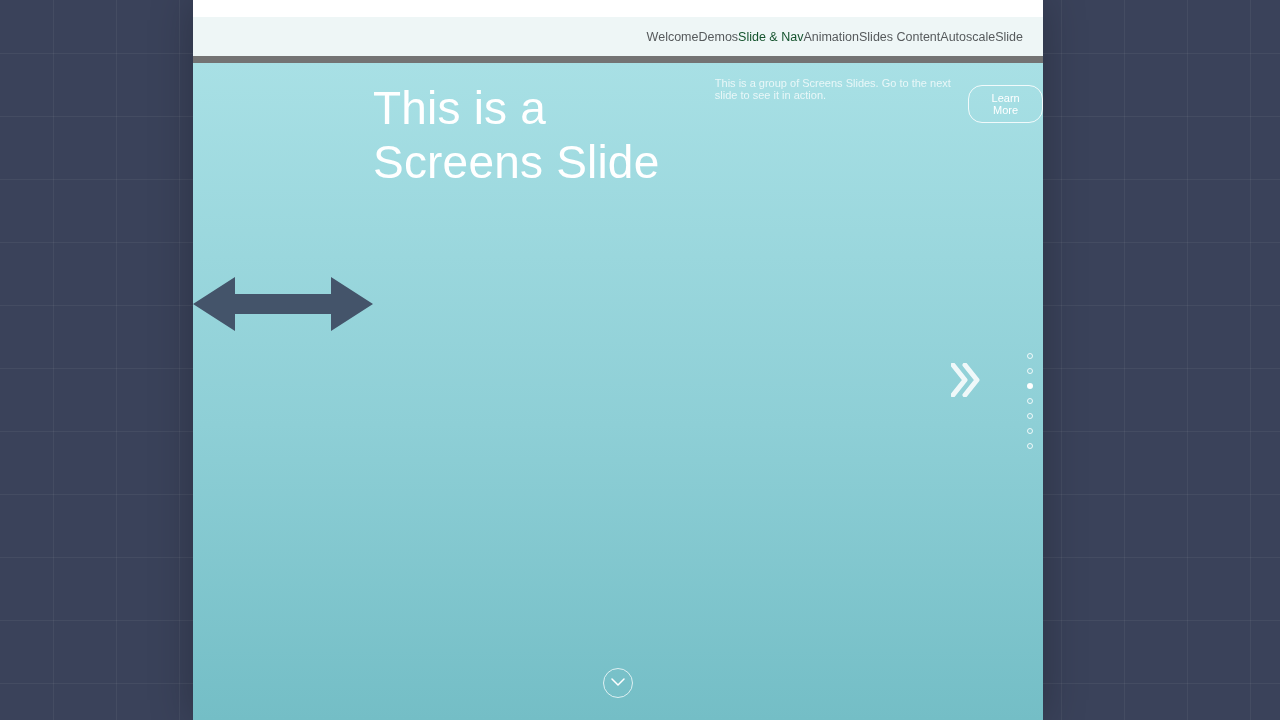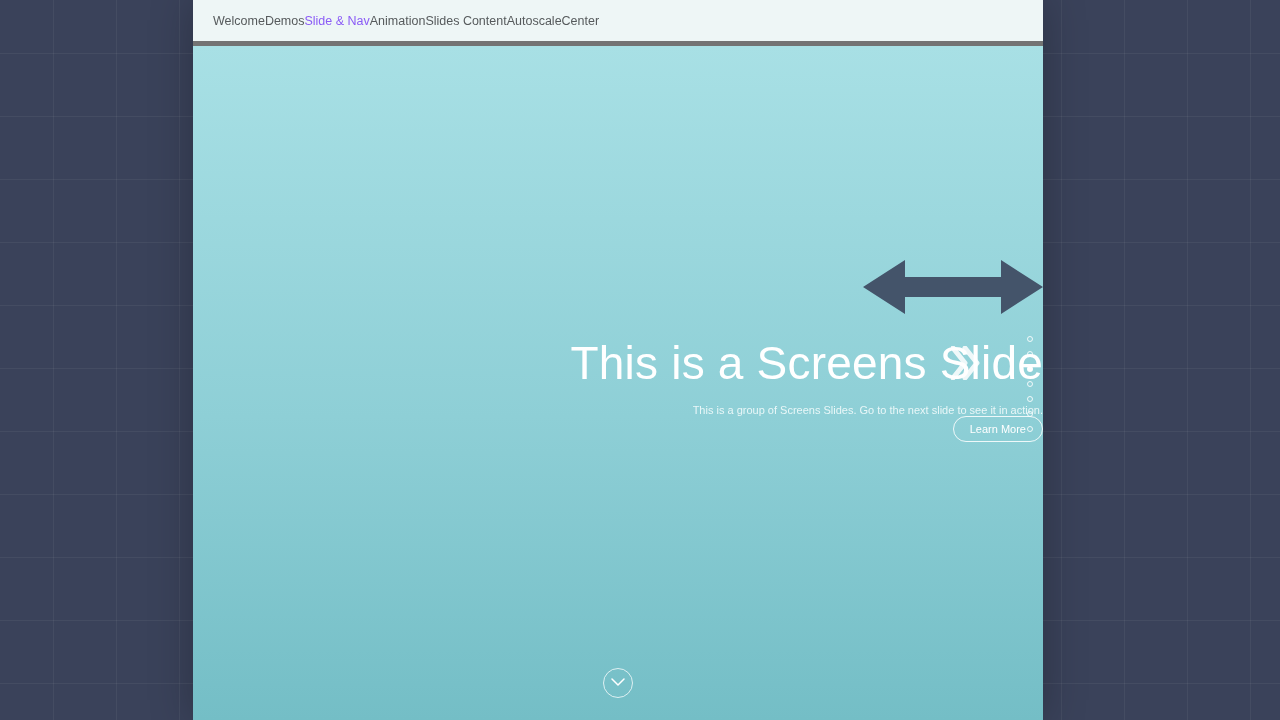--- a/index.html
+++ b/index.html
@@ -23,61 +23,63 @@
     width: 850px; height: 720px;
     background: #fff;
     box-shadow: 0 0 40px rgba(0,0,0,0.25);
     display: flex; flex-direction: column;
   }
 
   
   .nav {
     height: 46px;
     background: #eef6f6;
-    border-bottom: 5px solid #737373;
+    border-bottom: 7px solid #737373;
     display: flex;
     align-items: center;
-    justify-content: flex-start;
+    justify-content: flex-end;
     padding: 0 20px;
+    margin-top: 17px;
   }
   .nav-item {
     font-size: 12.5px;
     color: #565a5c;
     cursor: pointer;
     white-space: nowrap;
   }
-  .nav-item.active { color: #8b5cf6; }
+  .nav-item.active { color: #14532d; }
 
   
   .slide {
     flex: 1;
     position: relative;
     background: linear-gradient(#a8e0e5 0%, #8ecfd6 55%, #74bec6 100%);
     color: #fff;
-    display: flex; flex-direction: column; align-items: flex-end;
+    display: flex; flex-direction: row; align-items: flex-start;
     overflow: hidden;
   }
 
   .arrow-icon { margin-top: 210px; }
   .arrow-icon svg { display:block; }
 
   .slide-title {
     margin-top: 18px;
     font-size: 46px;
     font-weight: 200;
     letter-spacing: .2px;
     color: #fff;
   }
   .slide-sub {
     margin-top: 14px;
     font-size: 11px;
     font-weight: 300;
     color: #e9f7f8;
   }
   .learn-btn {
+    margin-top: 22px;
     font-size: 11px;
     color: #fff;
     border: 1px solid rgba(255,255,255,0.85);
     border-radius: 14px;
     padding: 6px 16px;
     background: transparent;
     cursor: pointer;
     font-family: inherit;
   }
 
@@ -122,21 +124,21 @@
 
 <div class="panel">
 
   <div class="nav">
     <div class="nav-item">Welcome</div>
     <div class="nav-item">Demos</div>
     <div class="nav-item active">Slide &amp; Nav</div>
     <div class="nav-item">Animation</div>
     <div class="nav-item">Slides Content</div>
     <div class="nav-item">Autoscale</div>
-    <div class="nav-item">Center</div>
+    <div class="nav-item">Slide</div>
   </div>
 
   <div class="slide">
 
     <div class="arrow-icon">
       <svg width="180" height="62" viewBox="0 0 180 62">
         <polygon fill="#44546a" points="0,31 42,4 42,21 138,21 138,4 180,31 138,58 138,41 42,41 42,58"></polygon>
       </svg>
     </div>
 

